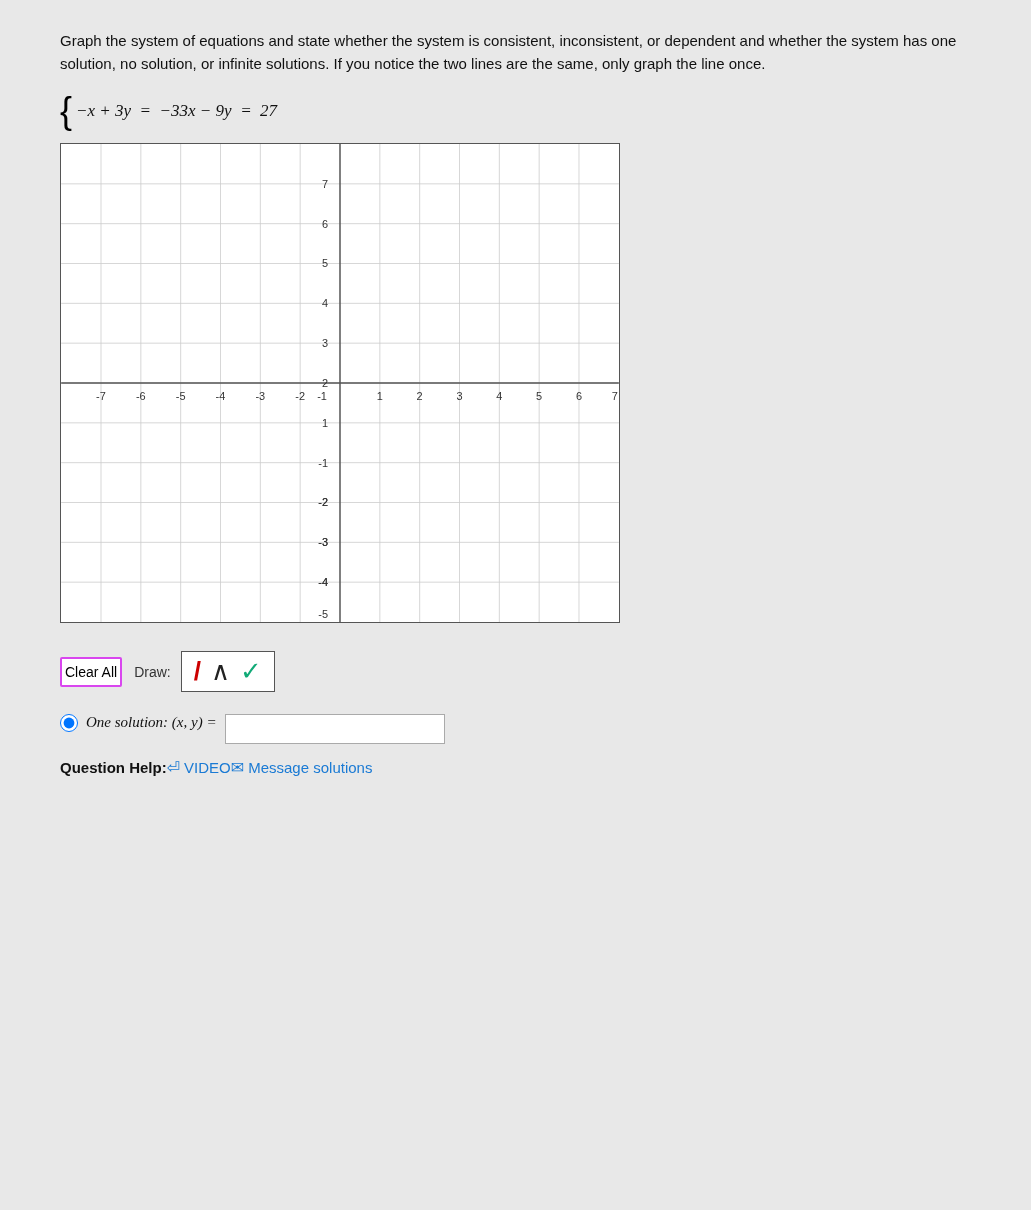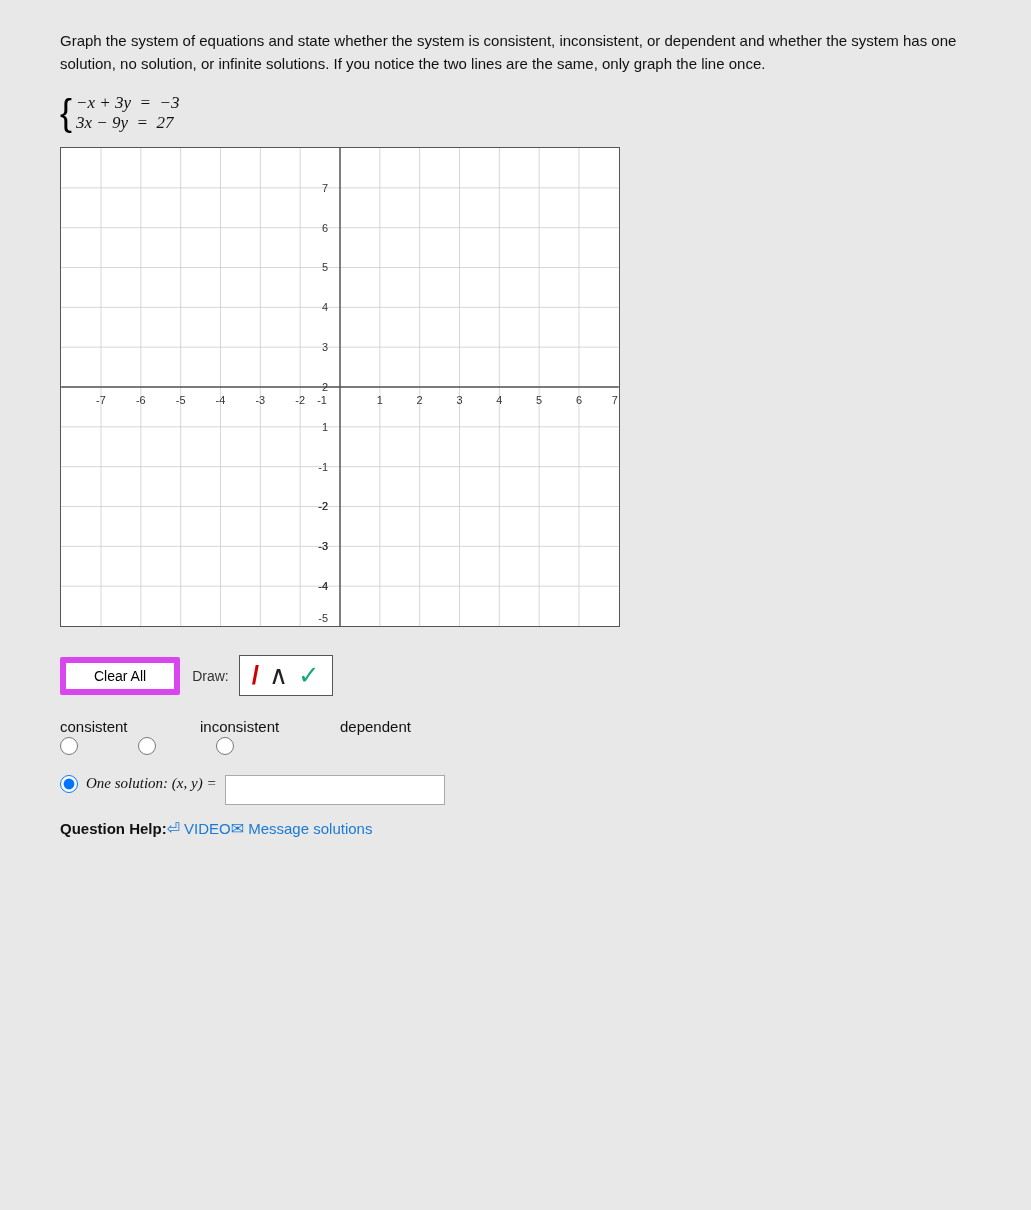--- a/index.html
+++ b/index.html
@@ -33,21 +33,21 @@
       margin-right: 4px;
       line-height: 1;
     }
     .eq-block {
       display: flex;
       align-items: center;
       margin-bottom: 14px;
     }
     .eq-lines {
       display: flex;
-      flex-direction: column;
+      flex-direction: row;
     }
     .eq-line {
       font-size: 17px;
       font-family: 'Times New Roman', serif;
       font-style: italic;
       color: #111;
     }
 
     
     .graph-wrapper {
@@ -71,23 +71,23 @@
 
     
     .graph-controls {
       display: flex;
       align-items: center;
       gap: 10px;
       margin-top: 6px;
       margin-bottom: 22px;
     }
     .clear-all-btn {
-      border: 6px solid #d946ef;
+      border: 2px solid #d946ef;
       background: #fff;
-      padding: 5px 28px;
+      padding: 5px 3px;
       font-size: 14px;
       cursor: pointer;
       border-radius: 2px;
     }
     .draw-label {
       font-size: 14px;
       color: #333;
       margin-left: 2px;
       text-align: center;
     }
@@ -302,32 +302,20 @@
   <div class="graph-controls">
     <button class="clear-all-btn">Clear All</button>
     <span class="draw-label">Draw:</span>
     <div class="draw-tools">
       <span class="draw-tool-icon" style="font-size:26px; transform:rotate(0deg); display:inline-block; color:#c00; font-weight:bold;">/</span>
       <span class="draw-tool-icon" style="font-size:26px; color:#222;">∧</span>
       <span class="draw-tool-icon" style="font-size:26px; color:#1a7;">✓</span>
     </div>
   </div>
 
-  <div class="radio-section">
-    <div class="radio-label-row">
-      <span class="radio-label">consistent</span>
-      <span class="radio-label">inconsistent</span>
-      <span class="radio-label">dependent</span>
-    </div>
-    <div class="radio-row">
-      <input type="radio" class="radio-input" name="system-type" value="consistent" style="">
-      <input type="radio" class="radio-input" name="system-type" value="inconsistent" style="">
-      <input type="radio" class="radio-input" name="system-type" value="dependent" style="">
-    </div>
-  </div>
 
   <div class="solution-section">
 
     <div class="solution-option">
       <input type="radio" name="solution-type" value="one" checked="" style="">
       <span class="solution-text">
         One solution: (<span style="font-style:italic">x</span>, <span style="font-style:italic">y</span>) =
       </span>
       <input type="text" class="solution-input" placeholder="" style="">
     </div>

